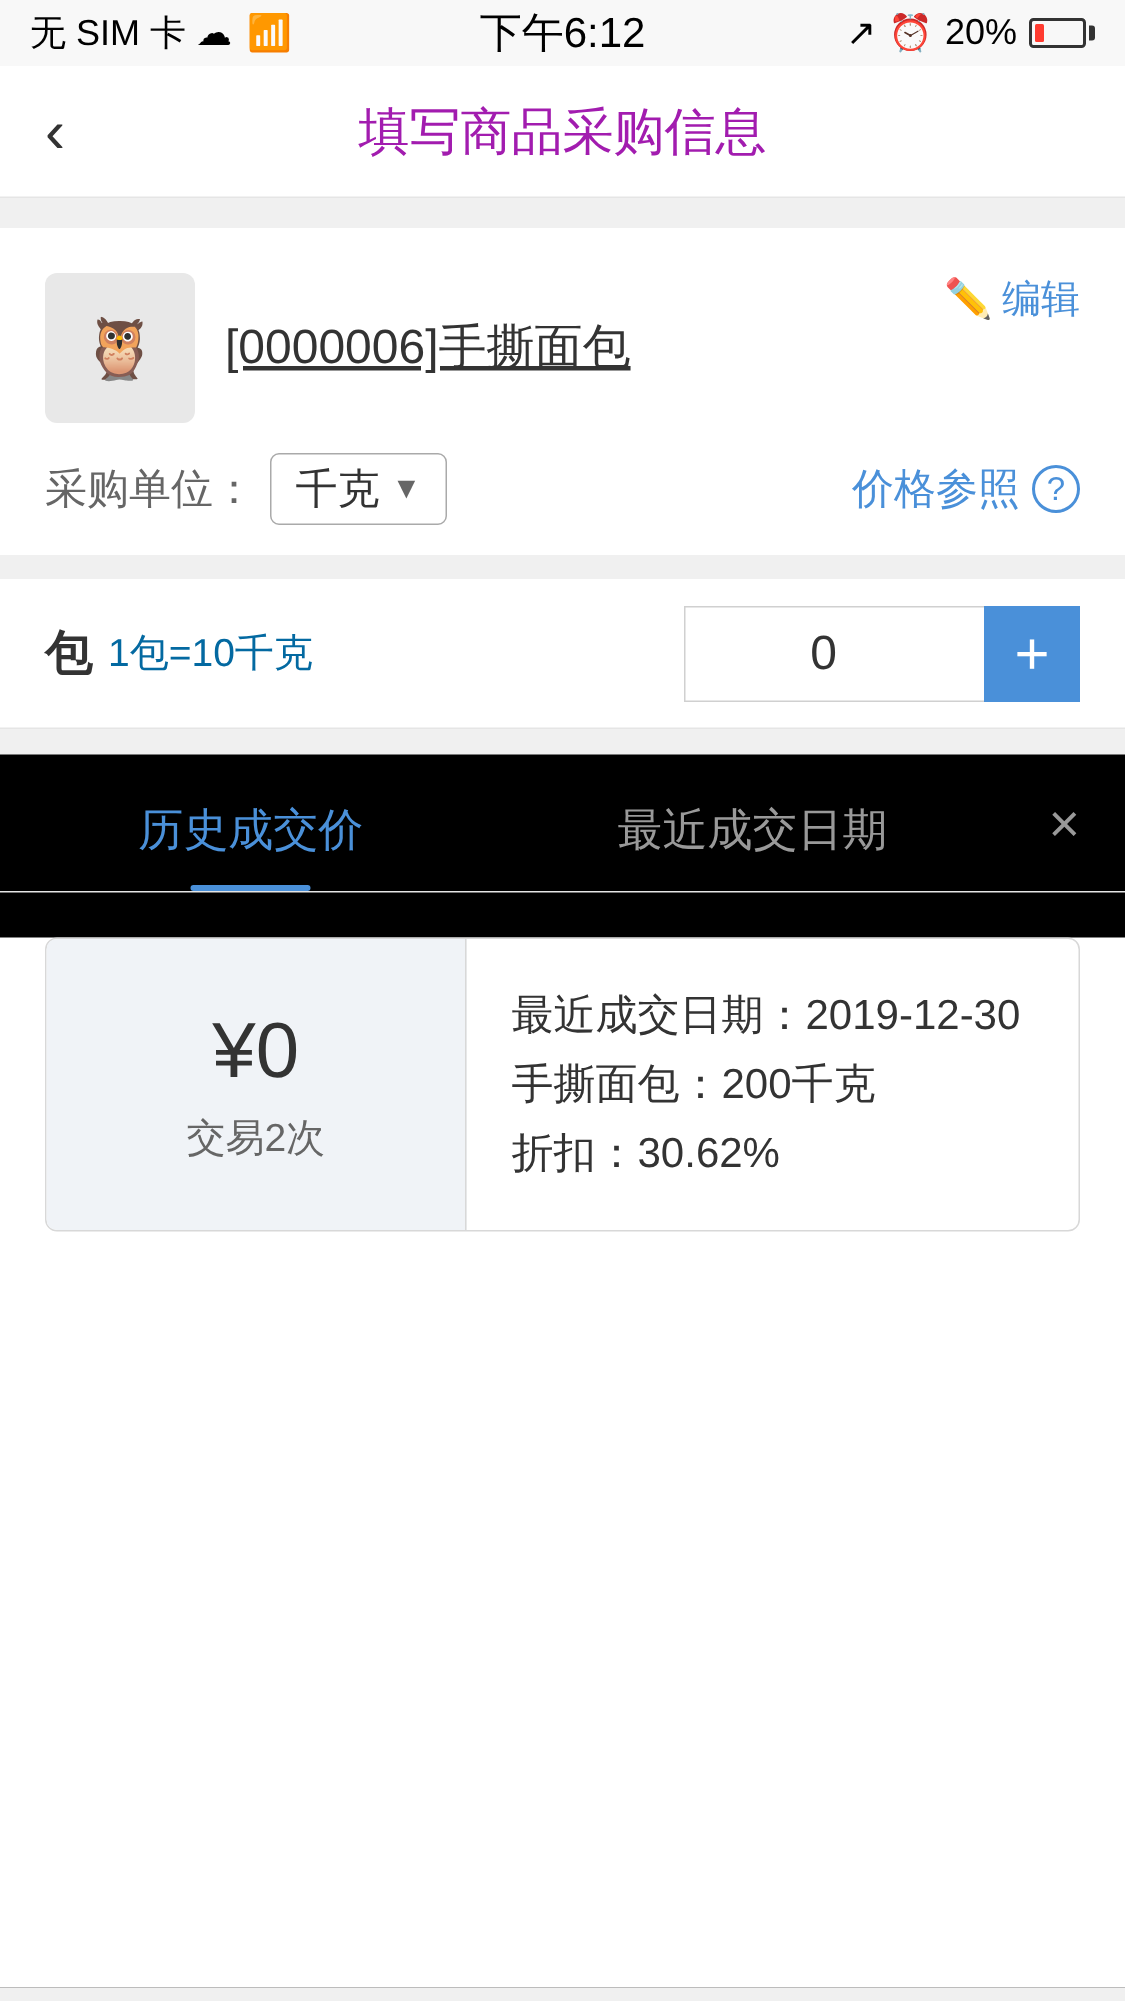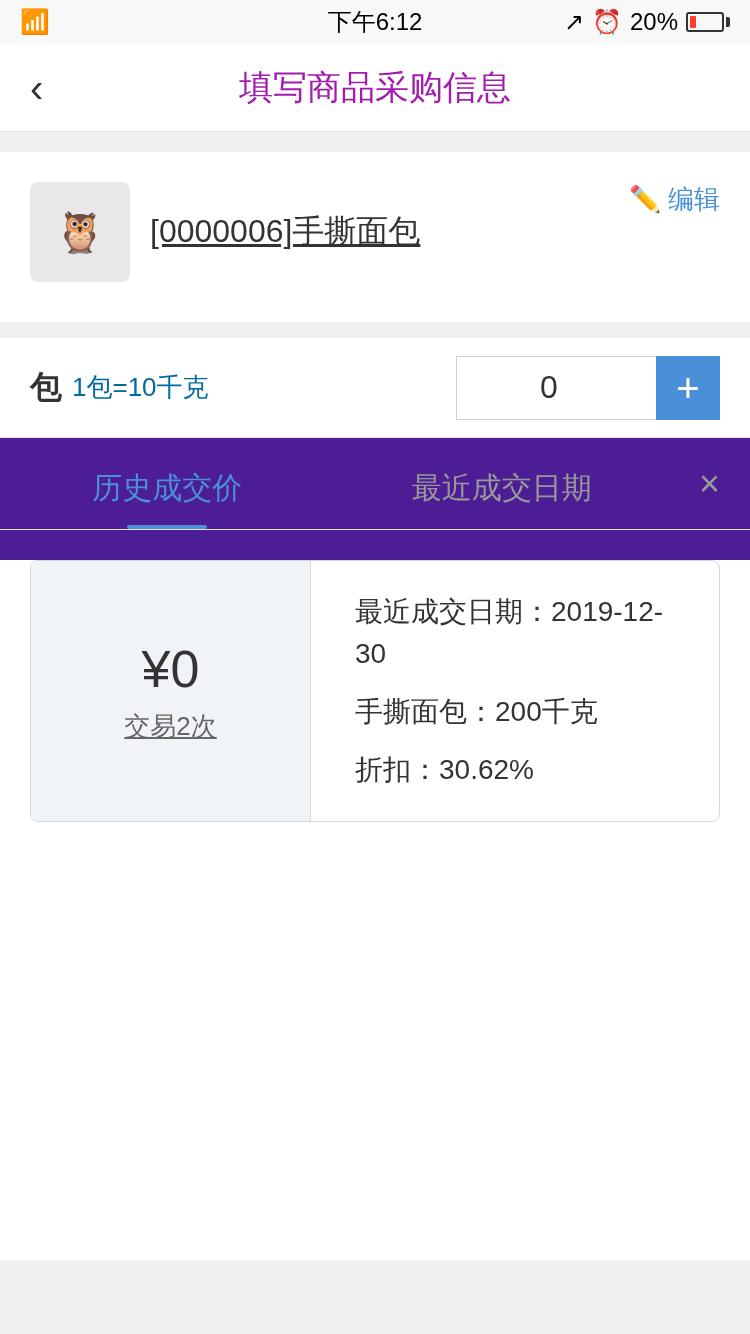--- a/index.html
+++ b/index.html
@@ -24,21 +24,21 @@
       font-size: 24px;
       color: #000;
     }
     .status-left {
       display: flex;
       align-items: center;
       gap: 10px;
       font-size: 24px;
     }
     .status-center {
-      font-size: 24px;
+      font-size: 28px;
       font-weight: 500;
       position: absolute;
       left: 50%;
       transform: translateX(-50%);
     }
     .status-right {
       display: flex;
       align-items: center;
       gap: 8px;
       font-size: 24px;
@@ -244,22 +244,22 @@
       border: none;
       cursor: pointer;
       display: flex;
       align-items: center;
       justify-content: center;
       line-height: 1;
     }
 
     
     .tabs-section {
-      background: #4c1d95;
-      margin-top: 0;
+      background: #000000;
+      margin-top: 17px;
     }
     .tabs-header {
       display: flex;
       align-items: center;
       border-bottom: 1px solid #e5e5e5;
       position: relative;
     }
     .tab-item {
       flex: 1;
       text-align: center;
@@ -313,47 +313,47 @@
     }
     .price-amount {
       font-size: 52px;
       font-weight: 400;
       color: #333;
     }
     .price-transactions {
       font-size: 26px;
       color: #666;
       margin-top: 10px;
-      text-decoration: underline;
     }
     .price-card-right {
       flex: 1;
-      padding: 30px 44px;
+      padding: 30px 30px;
       display: flex;
       flex-direction: column;
-      gap: 16px;
+      gap: 4px;
       justify-content: center;
     }
     .price-detail-row {
       font-size: 28px;
       color: #333;
       line-height: 1.5;
     }
 
     
     .main-content {
       background: #fff;
       min-height: 700px;
     }
   </style>
 </head>
 <body>
 
 <div class="status-bar">
   <div class="status-left">
+    <span>无 SIM 卡 ☁</span>
     <span>📶</span>
   </div>
   <span class="status-center">下午6:12</span>
   <div class="status-right">
     <span>↗</span>
     <span>⏰</span>
     <span>20%</span>
     <span class="battery-icon">
       <span class="battery-body">
         <span class="battery-fill"></span>
@@ -372,20 +372,33 @@
   <div class="product-header">
     <div class="product-left">
       <div class="product-image">
         <span class="owl-icon">🦉</span>
       </div>
       <span class="product-name">[0000006]手撕面包</span>
     </div>
     <div class="edit-btn">
       <span>✏️</span>
       <span>编辑</span>
+    </div>
+  </div>
+  <div class="product-unit-row">
+    <div style="display:flex;align-items:center;">
+      <span class="unit-label">采购单位：</span>
+      <div class="unit-select">
+        <span>千克</span>
+        <span class="arrow">▼</span>
+      </div>
+    </div>
+    <div class="price-ref">
+      <span>价格参照</span>
+      <div class="help-icon">?</div>
     </div>
   </div>
 </div>
 
 <div class="divider-thick"></div>
 
 <div class="quantity-section">
   <div class="quantity-unit">
     <span class="unit-badge">包</span>
     <span class="unit-desc">1包=10千克</span>

